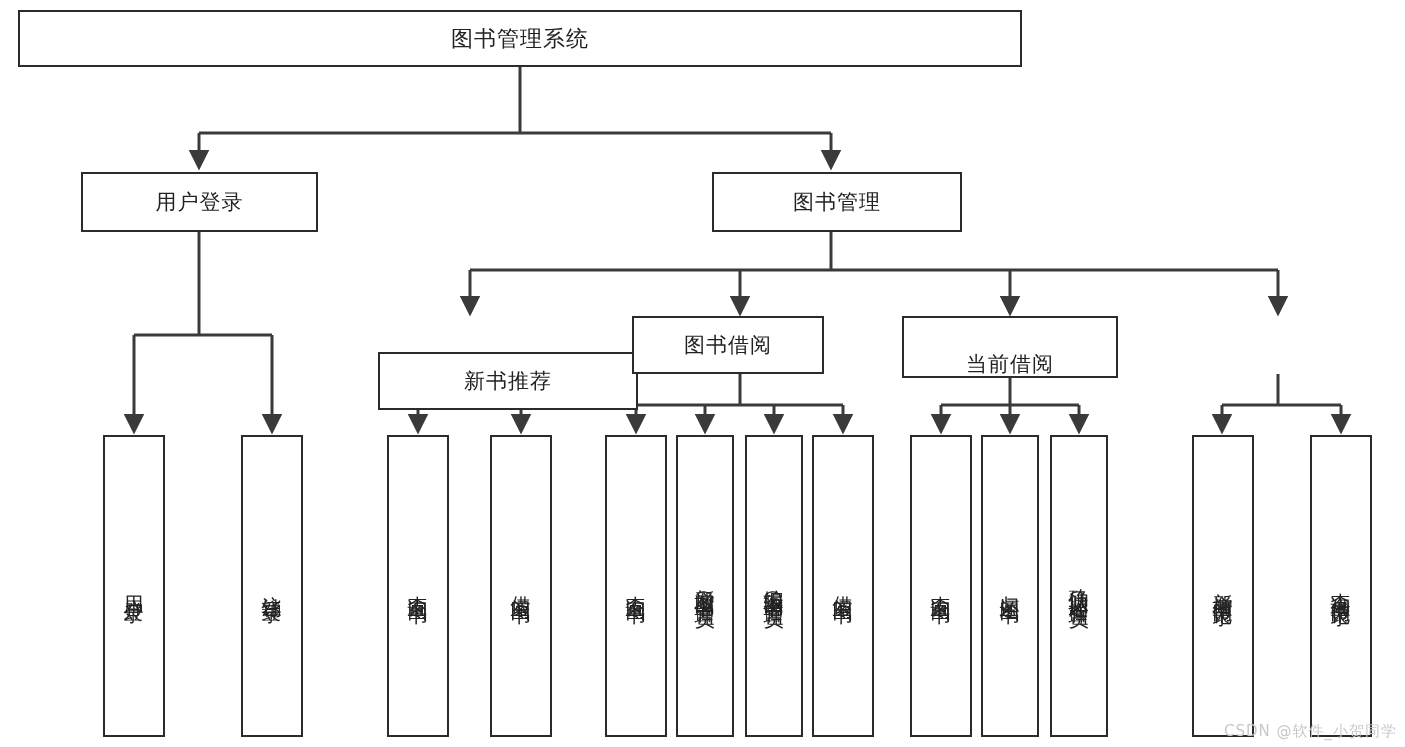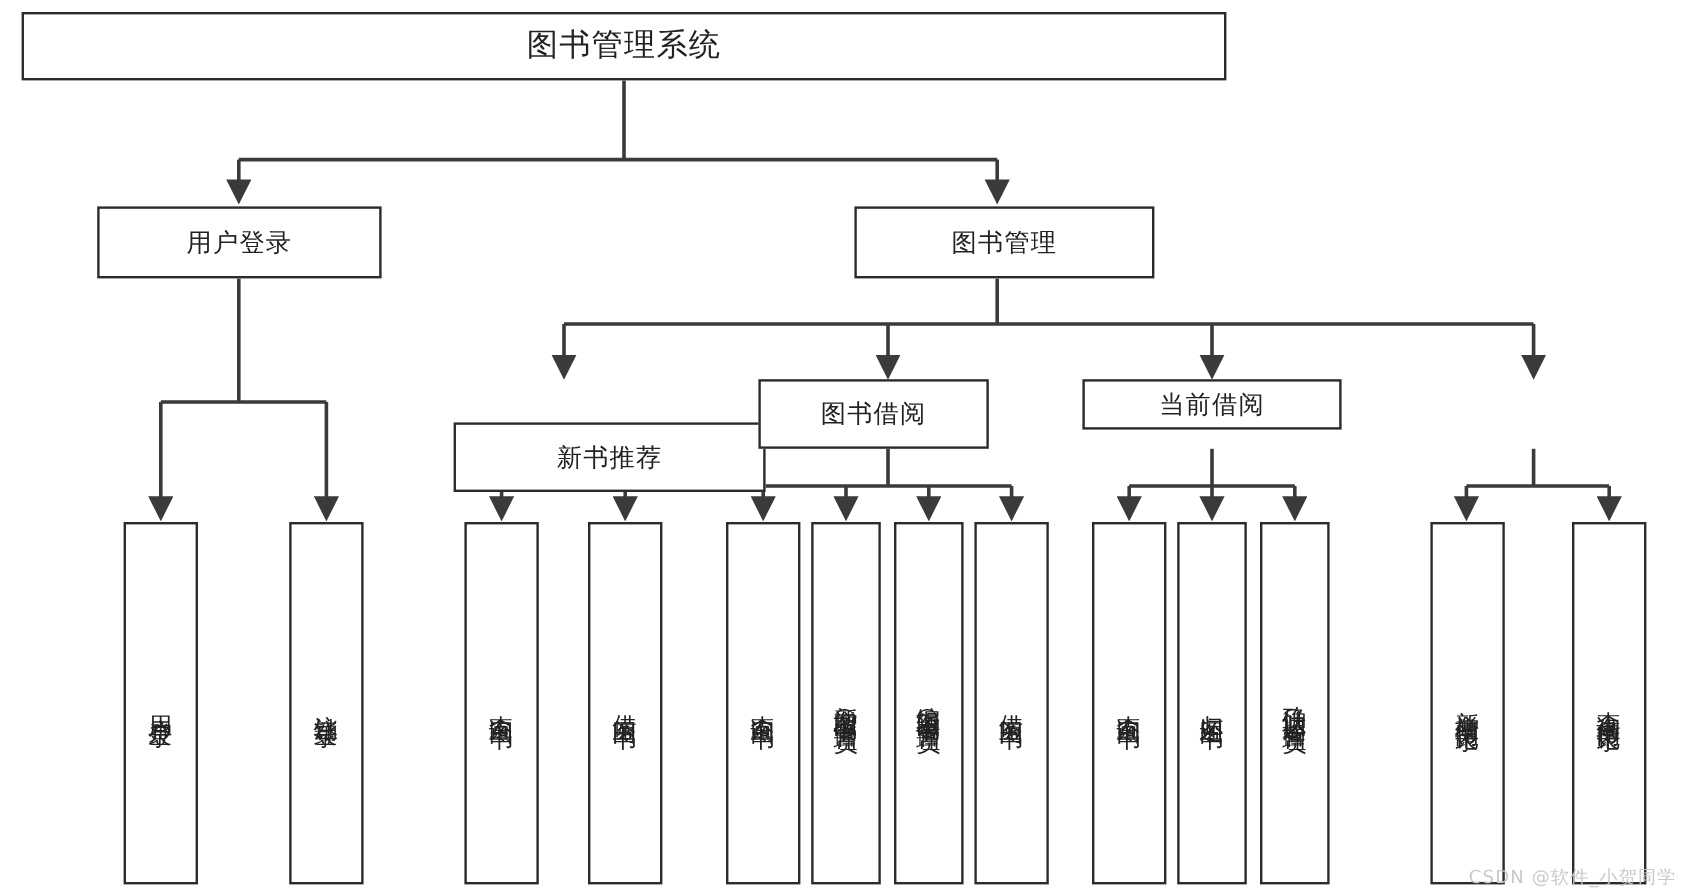--- a/index.html
+++ b/index.html
@@ -31,21 +31,21 @@
     align-items:center;
     justify-content:center;
     color:#222222;
   }
   .node-h .label{
     font-size:21px;
     line-height:1.15;
     letter-spacing:1px;
     white-space:nowrap;
   }
-  .node-root .label{font-size:26px;}
+  .node-root .label{font-size:22px;}
   .node-v{
     align-items:center;
     justify-content:center;
   }
   .node-v .label{
     writing-mode:vertical-rl;
     text-orientation:upright;
     font-size:20px;
     line-height:1.30;
     letter-spacing:3px;
@@ -130,21 +130,21 @@
   <div class="node node-h" style="left:712px;top:172px;width:250px;height:60px;">
     <span class="label">图书管理</span>
   </div>
 
   <div class="node node-h" style="left:378px;top:316px;width:260px;height:58px;margin-top:36px;">
     <span class="label">新书推荐</span>
   </div>
   <div class="node node-h" style="left:632px;top:316px;width:192px;height:58px;">
     <span class="label">图书借阅</span>
   </div>
-  <div class="node node-h" style="left:902px;top:316px;width:216px;height:42px;">
+  <div class="node node-h" style="left:902px;top:316px;width:216px;height:62px;align-items:flex-end;">
     <span class="label">当前借阅</span>
   </div>
 
   <div class="node node-v" style="left:103px;top:435px;width:62px;height:302px;">
     <span class="label">用户登录</span>
   </div>
   <div class="node node-v" style="left:241px;top:435px;width:62px;height:302px;">
     <span class="label">注销登录</span>
   </div>
 

